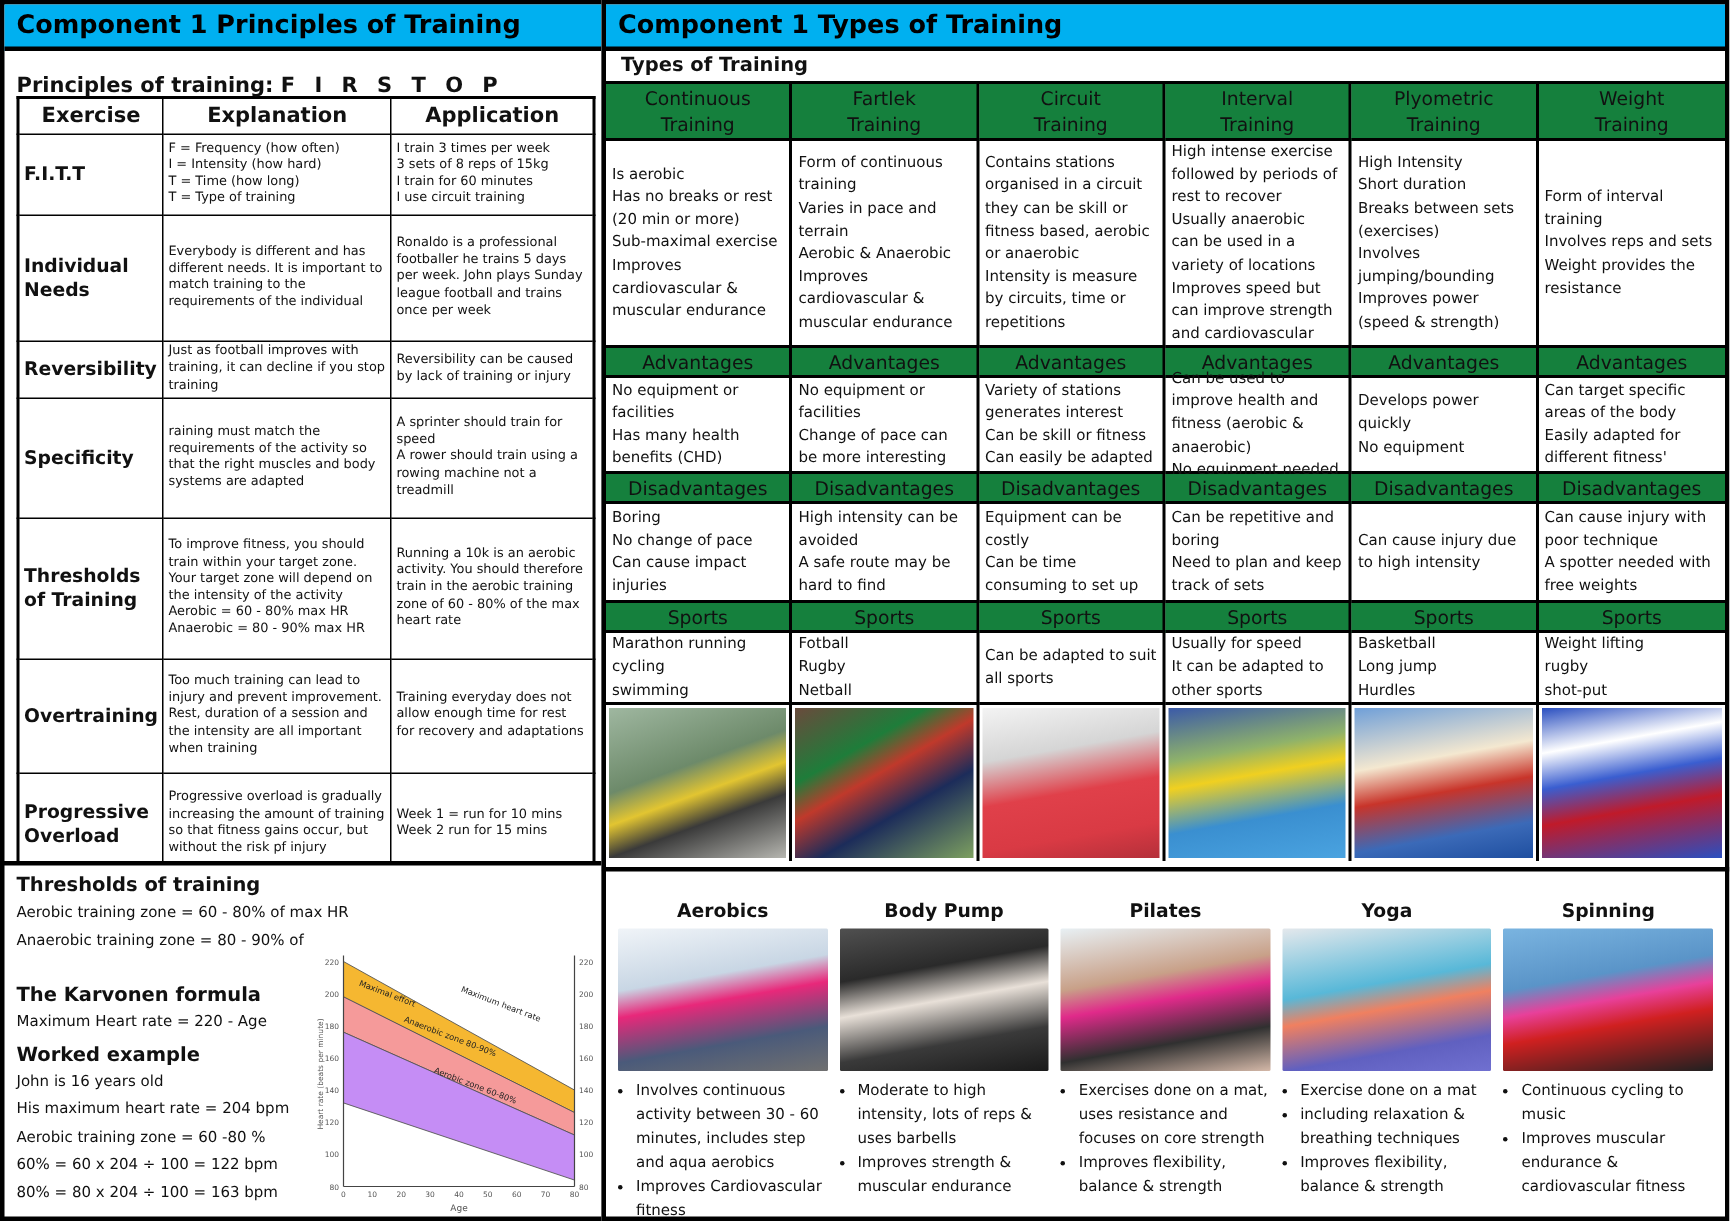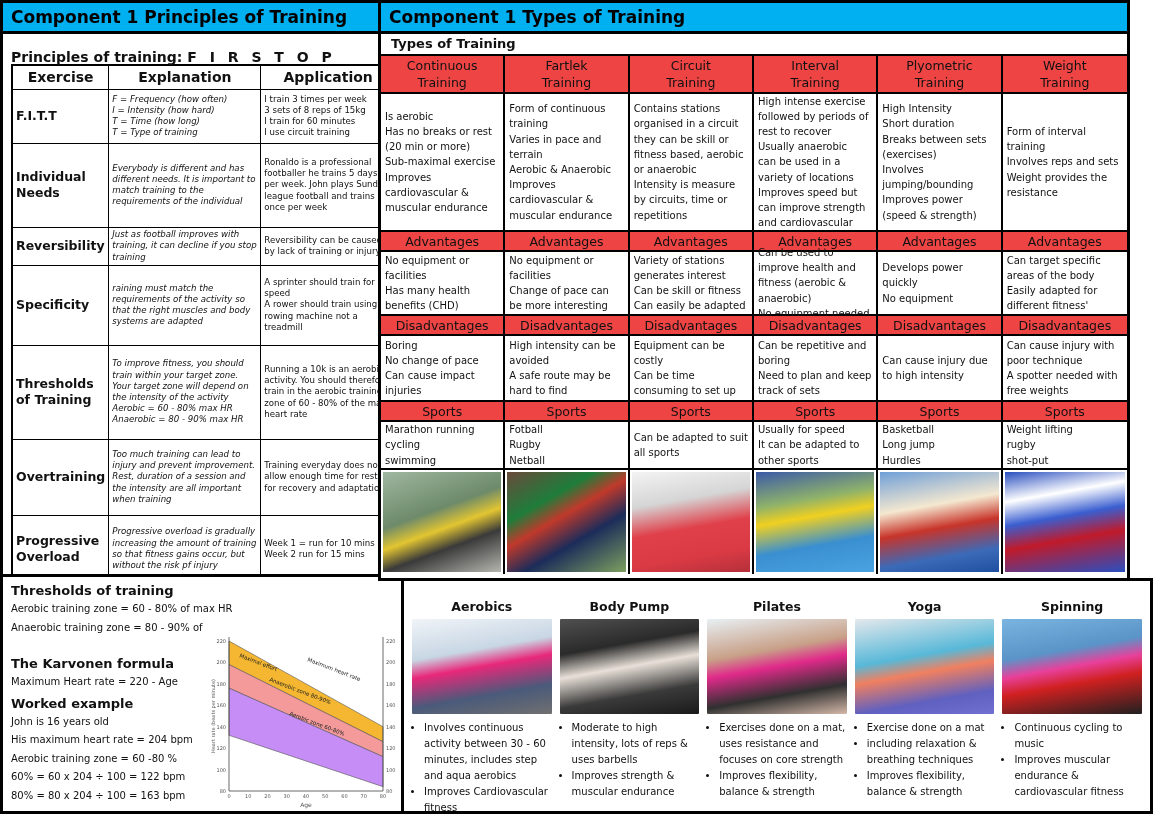--- a/index.html
+++ b/index.html
@@ -1,35 +1,35 @@
 <!DOCTYPE html>
 <html><head>
 <meta charset="utf-8">
 <style>
   * { box-sizing: border-box; margin: 0; padding: 0; }
   body { width: 1153px; height: 814px; background: #fff; font-family: "DejaVu Sans", sans-serif; color: #111; overflow: hidden; position: relative; }
   .panel { position: absolute; border: 3px solid #000; background: #fff; }
   .title-bar { background: #00b0f0; color: #000; font-weight: bold; font-size: 17px; padding: 2px 8px; height: 31px; border-bottom: 3px solid #000; display: flex; align-items: center; }
   #left-top { left: 0; top: 0; width: 404px; height: 577px; }
-  #right-top { left: 378px; top: 0; width: 752px; height: 581px; }
+  #right-top { left: 401px; top: 0; width: 752px; height: 581px; }
   #left-bottom { left: 0; top: 574px; width: 404px; height: 240px; }
   #right-bottom { left: 401px; top: 578px; width: 752px; height: 236px; }
 
   .subhead { font-weight: bold; font-size: 14px; padding: 15px 8px; height: 26px; }
   .first-letters { letter-spacing: 4px; }
 
   table.principles { border-collapse: collapse; width: 386px; margin-left: 8px; border: 2px solid #000; }
   table.principles th { font-size: 14px; font-weight: bold; border: 1px solid #000; height: 24px; }
   table.principles td { border: 1px solid #000; font-size: 8.6px; line-height: 11.2px; padding: 1px 3px; vertical-align: middle; }
   table.principles td.pname { font-size: 12.5px; font-weight: bold; text-align: left; width: 82px; line-height: 16px; }
-  table.principles td.expl { width: 152px; font-style: italic; }
+  table.principles td.expl { width: 152px; }
 
   .types-sub { font-weight: bold; font-size: 13px; padding: 2px 10px; height: 22px; border-bottom: 2px solid #000; }
   .types-grid { display: grid; grid-template-columns: repeat(6, 1fr); }
-  .cell-head { background: #ef4444; text-align: center; font-size: 12.5px; border-right: 2px solid #000; border-bottom: 2px solid #000; display: flex; align-items: center; justify-content: center; line-height: 17px; }
+  .cell-head { background: #15803d; text-align: center; font-size: 12.5px; border-right: 2px solid #000; border-bottom: 2px solid #000; display: flex; align-items: center; justify-content: center; line-height: 17px; }
   .cell-body { font-size: 10px; line-height: 15.2px; padding: 1px 4px; border-right: 2px solid #000; border-bottom: 2px solid #000; display: flex; flex-direction: column; justify-content: center; }
   .types-grid > div:nth-child(6n) { border-right: none; }
   .h2 { height: 38px; }
   .hs { height: 20px; }
   .b1 { height: 138px; }
   .b2 { height: 64px; }
   .b3 { height: 66px; }
   .b4 { height: 48px; }
   .photo { height: 104px; border-right: 2px solid #000; padding: 2px; }
   .photo .img { width: 100%; height: 100%; }

